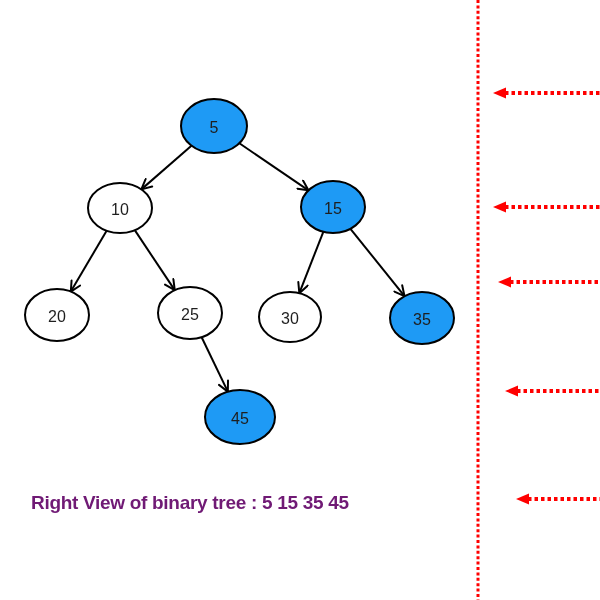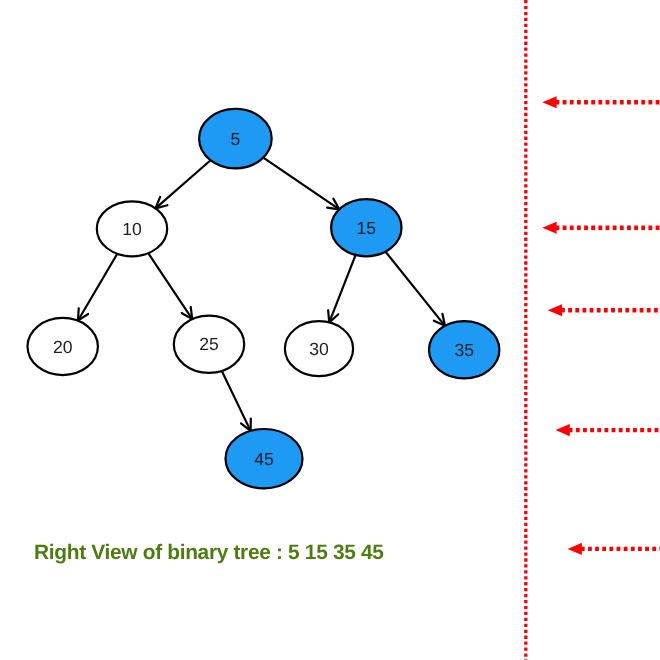--- a/index.html
+++ b/index.html
@@ -106,14 +106,14 @@
           <polygon points="505,391 518,385.5 518,396.5" fill="#FF0000"></polygon>
           <line x1="517" y1="391" x2="603" y2="391" stroke="#FF0000" stroke-width="4" stroke-dasharray="3.5 3"></line>
         </g>
         <g>
           <polygon points="516,499 529,493.5 529,504.5" fill="#FF0000"></polygon>
           <line x1="528" y1="499" x2="603" y2="499" stroke="#FF0000" stroke-width="4" stroke-dasharray="3.5 3"></line>
         </g>
       </g>
   </svg>
 
-  <div class="caption" style="color: #4d7c0f;">Right View of binary tree : 5 15 35 45</div>
+  <div class="caption" style="color: #701a75;">Right View of binary tree : 5 15 35 45</div>
 </div>
 
 </body></html>

